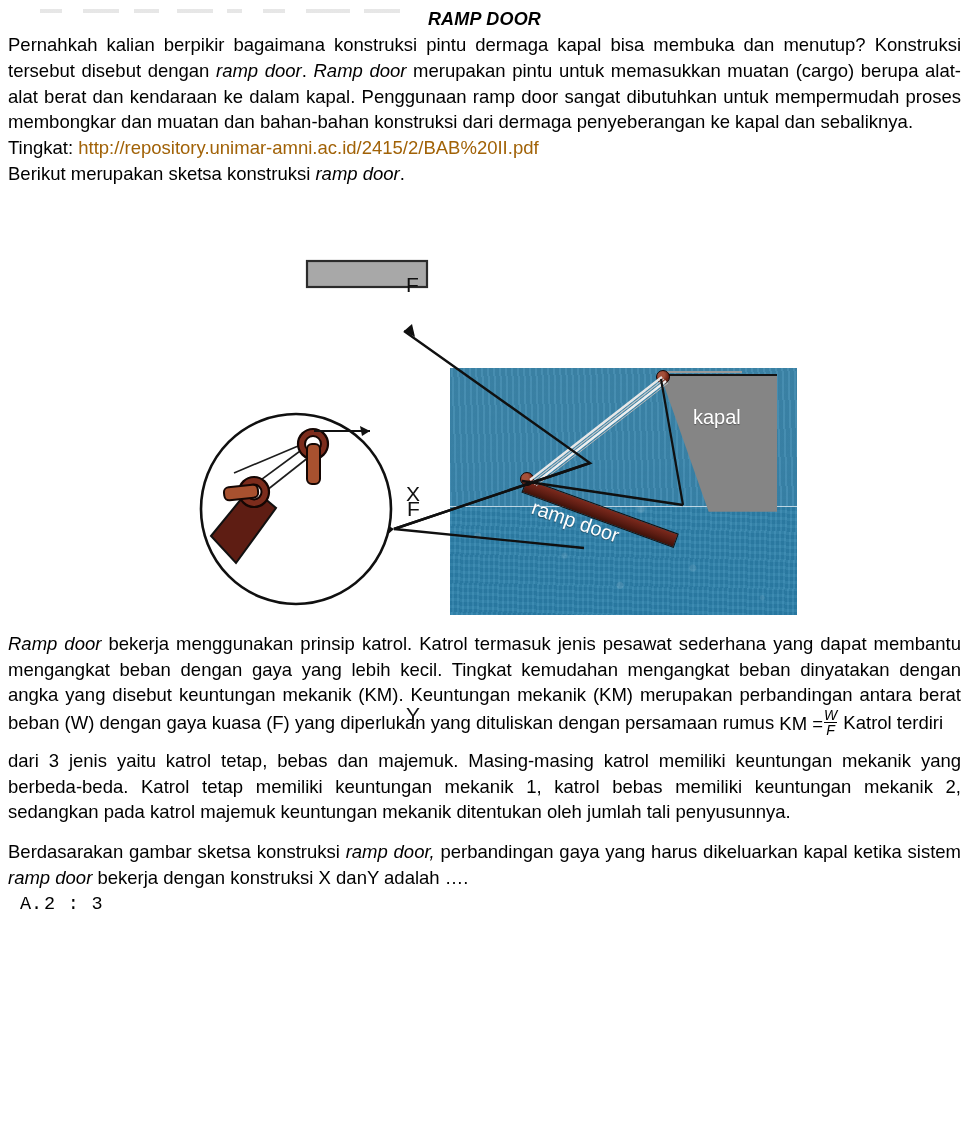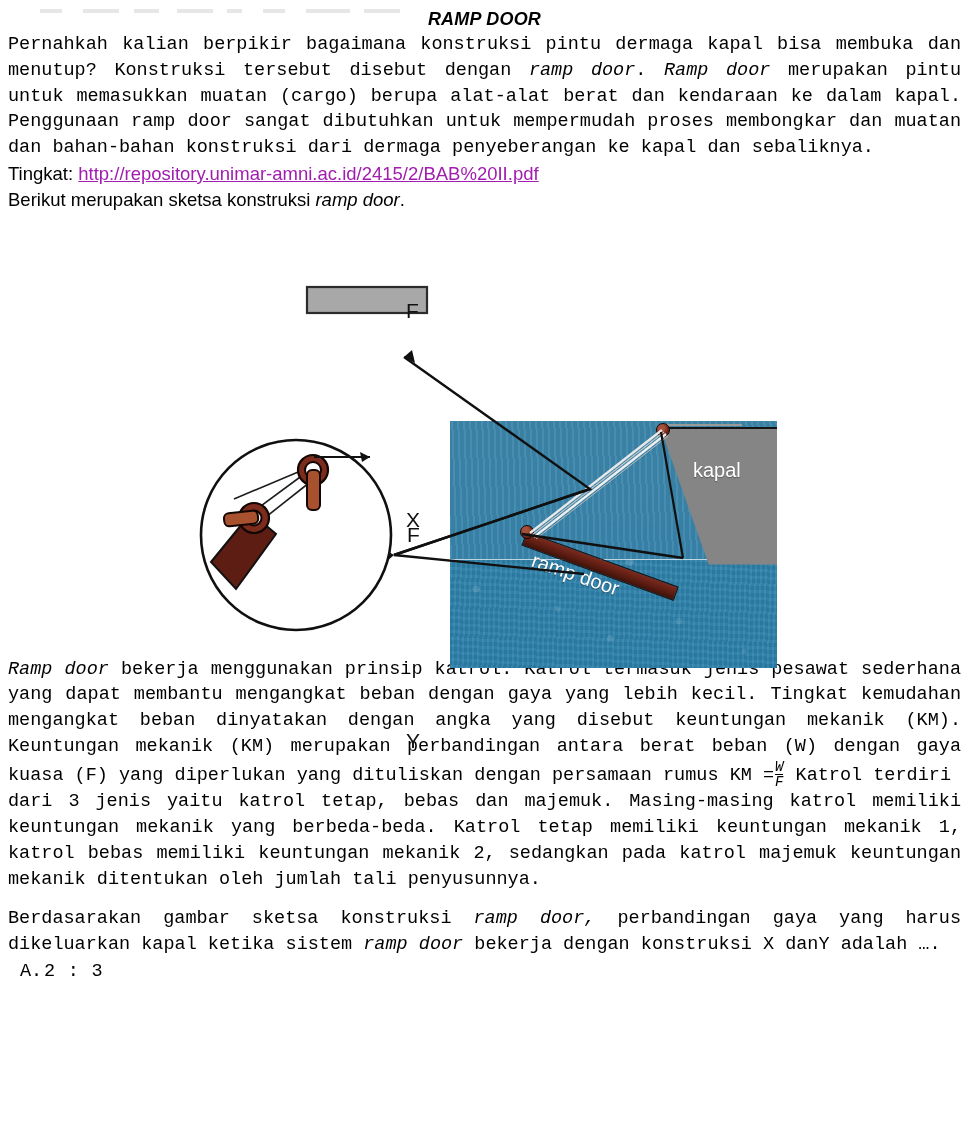--- a/index.html
+++ b/index.html
@@ -47,48 +47,47 @@
     letter-spacing: .2px;
     margin: 9px 0 3px 0;
     line-height: 20px;
   }
   p.body-text {
     font-size: 18.5px;
     line-height: 25.8px;
     text-align: justify;
     margin: 0;
     hyphens: none;
-    font-family: Liberation Mono, monospace;
   }
   .ital { font-style: italic; }
   .src-line {
     font-size: 18.5px;
     line-height: 25.8px;
     margin: 0;
   }
   .src-url {
-    text-decoration: underline;
-    color: #a21caf;
+    color: #a16207;
   }
   
   .figure {
     position: relative;
     width: 953px;
     height: 440px;
     margin: 4px 0 0 0;
   }
   .figure svg { position: absolute; top: 0; left: 0; }
 
   .photo {
     position: absolute;
     left: 442px;
-    top: 204px;
+    top: 177px;
     width: 327px;
     height: 247px;
     overflow: hidden;
+    padding-left: 20px;
   }
   .sea {
     position: absolute;
     inset: 0;
     background:
       radial-gradient(circle at 12% 18%, rgba(255,255,255,.13) 0 3px, transparent 4px),
       radial-gradient(circle at 38% 9%, rgba(255,255,255,.10) 0 2px, transparent 3px),
       radial-gradient(circle at 62% 26%, rgba(255,255,255,.12) 0 3px, transparent 4px),
       radial-gradient(circle at 82% 14%, rgba(255,255,255,.09) 0 2px, transparent 3px),
       radial-gradient(circle at 22% 46%, rgba(255,255,255,.11) 0 3px, transparent 4px),
@@ -316,21 +315,21 @@
     </svg>
 
     <div class="circ-label" style="left:398px; top:82px;">F</div>
     <div class="circ-label" style="left:398px; top:291px;">X</div>
     <div class="circ-label" style="left:399px; top:306px;">F</div>
     <div class="circ-label" style="left:398px; top:512px;">Y</div>
   </div>
 
   <p class="body-text"><span class="ital">Ramp door</span><span> bekerja menggunakan prinsip katrol. Katrol termasuk jenis pesawat sederhana yang dapat membantu mengangkat beban dengan gaya yang lebih kecil. Tingkat kemudahan mengangkat beban dinyatakan dengan angka yang disebut keuntungan mekanik (KM). Keuntungan mekanik (KM) merupakan perbandingan antara berat beban (W) dengan gaya kuasa (F) yang diperlukan yang dituliskan dengan persamaan rumus </span><span><span>KM =</span><span class="frac"><span class="num">W</span><span class="den">F</span></span></span><span> Katrol terdiri</span></p>
 
-  <p class="body-text" style="">dari 3 jenis yaitu katrol tetap, bebas dan majemuk. Masing-masing katrol memiliki keuntungan mekanik yang berbeda-beda. Katrol tetap memiliki keuntungan mekanik 1, katrol bebas memiliki keuntungan mekanik 2, sedangkan pada katrol majemuk keuntungan mekanik ditentukan oleh jumlah tali penyusunnya.</p>
+  <p class="body-text" style="margin-top:10px;">dari 3 jenis yaitu katrol tetap, bebas dan majemuk. Masing-masing katrol memiliki keuntungan mekanik yang berbeda-beda. Katrol tetap memiliki keuntungan mekanik 1, katrol bebas memiliki keuntungan mekanik 2, sedangkan pada katrol majemuk keuntungan mekanik ditentukan oleh jumlah tali penyusunnya.</p>
 
   <div class="gap-block"></div>
 
   <p class="body-text"><span>Berdasarakan gambar sketsa konstruksi </span><span class="ital">ramp door,</span><span> perbandingan gaya yang harus dikeluarkan kapal ketika sistem </span><span class="ital">ramp door</span><span> bekerja dengan konstruksi X danY adalah ….</span></p>
 
   <ul class="options">
     <li><span class="opt-key">A.</span><span class="opt-val">2 : 3</span></li>
   </ul>
 
 </div>

